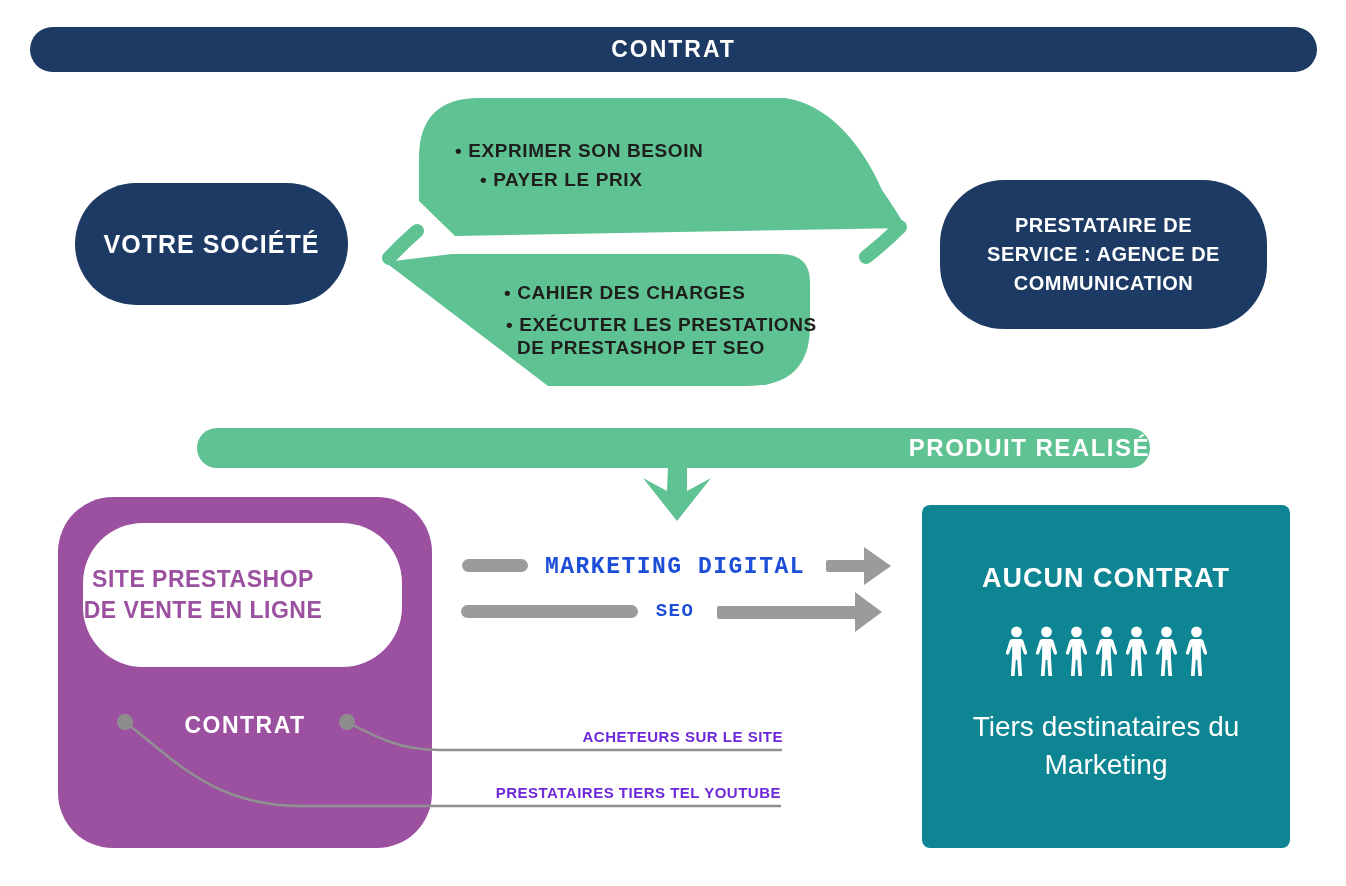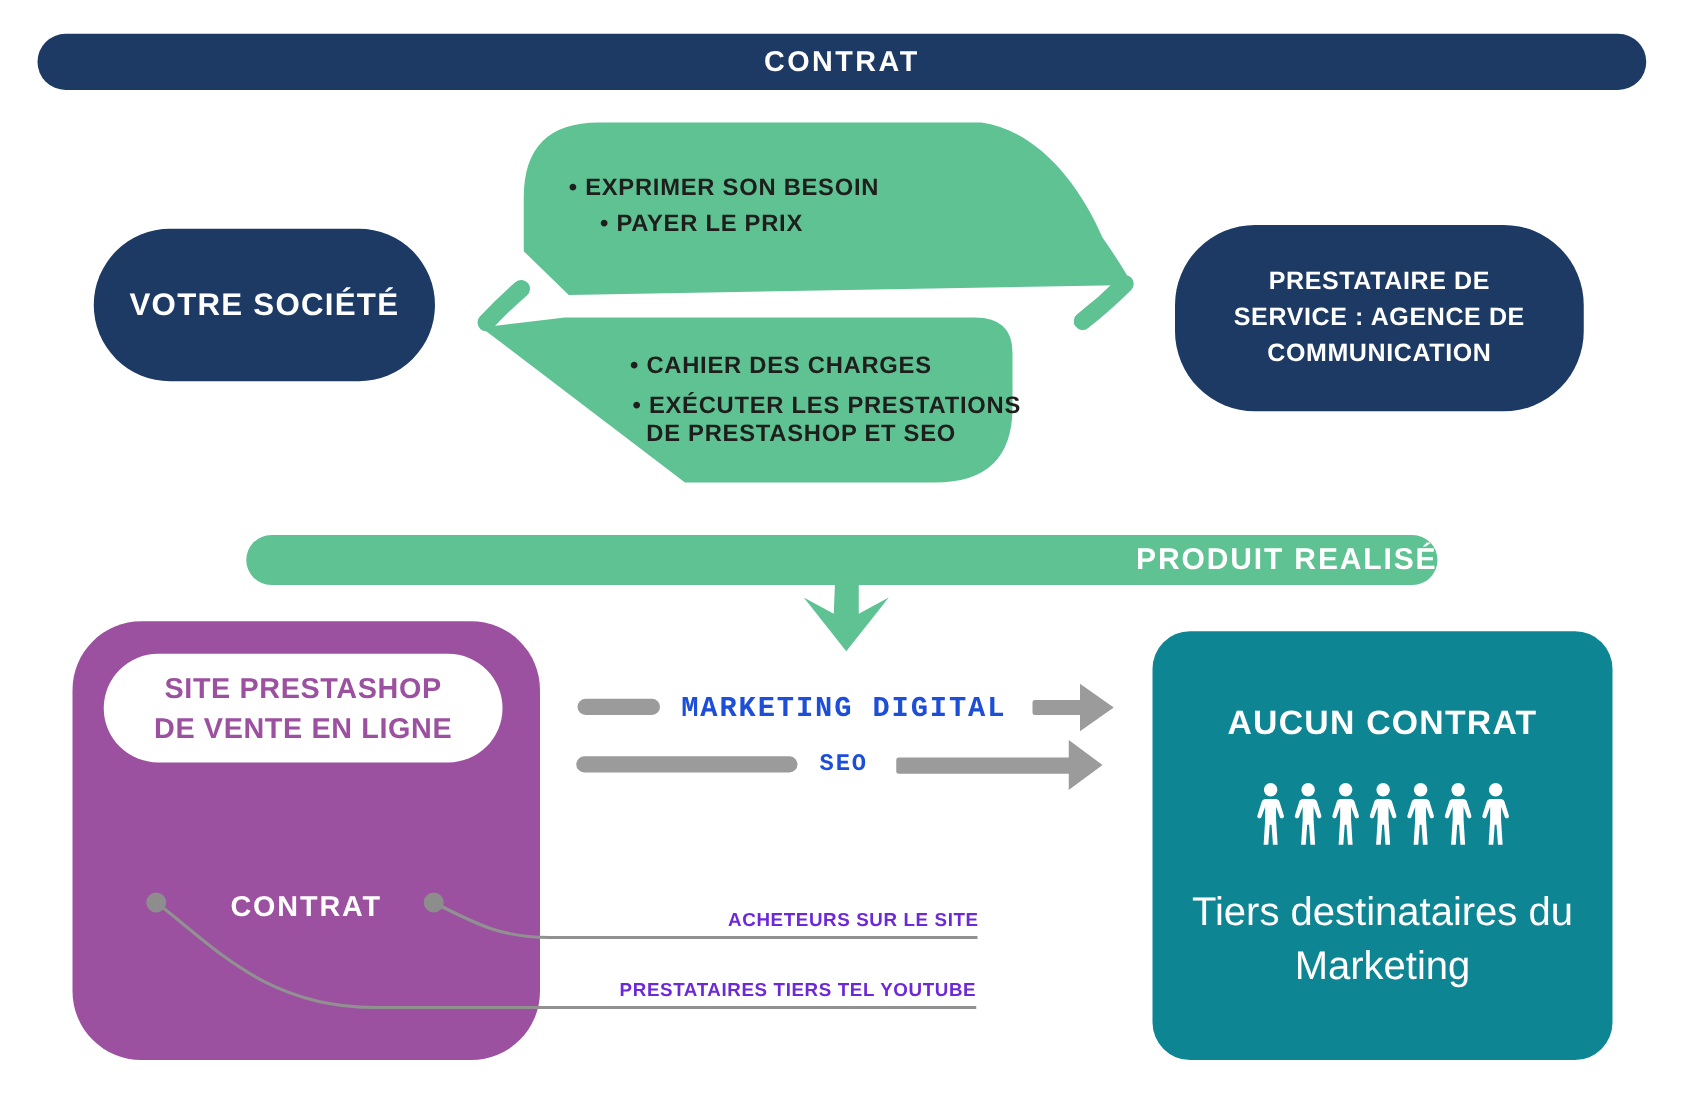--- a/index.html
+++ b/index.html
@@ -31,43 +31,43 @@
   .arrow-text{color:#1e1e1c;font-size:19px;font-weight:700;letter-spacing:0.6px;white-space:nowrap;z-index:3;}
   
   .produit-banner{
     left:197px;top:428px;width:953px;height:40px;border-radius:20px;background:#5ec293;
     color:#ffffff;display:flex;align-items:center;justify-content:flex-end;
     font-size:24px;font-weight:700;letter-spacing:1.5px;z-index:3;
   }
   
   .purple-box{left:58px;top:497px;width:374px;height:351px;border-radius:55px;background:#9b51a0;z-index:1;}
   .site-pill{
-    left:83px;top:523px;width:319px;height:87px;border-radius:60px;background:#ffffff;
-    display:flex;align-items:center;justify-content:center;z-index:3;text-align:center;
+    left:83px;top:523px;width:319px;height:144px;border-radius:60px;background:#ffffff;
+    display:flex;align-items:center;justify-content:flex-start;z-index:3;text-align:center;
   }
   .site-pill span{display:block;width:240px;color:#9b51a0;font-size:23px;font-weight:700;line-height:1.35;letter-spacing:0.5px;}
   .contrat-label{
     left:145px;top:712px;width:200px;text-align:center;color:#ffffff;
     font-size:23px;font-weight:700;letter-spacing:1.5px;z-index:3;
   }
   
   .flow-label{color:#1d4ed8;font-weight:700;letter-spacing:1.5px;white-space:nowrap;z-index:3;transform:translateX(-50%);font-family:Liberation Mono, monospace;}
   .flow1{left:675px;top:554px;font-size:23px;}
   .flow2{left:675px;top:600px;font-size:19px;}
   
   .link-label{color:#6d28d9;font-size:15px;font-weight:700;letter-spacing:0.5px;white-space:nowrap;z-index:3;text-align:left;transform:translateX(-100%);}
   
   .teal-box{
-    left:922px;top:505px;width:368px;height:343px;border-radius:30px;background:#0e8593;
+    left:922px;top:505px;width:368px;height:343px;border-radius:8px;background:#0e8593;
     z-index:1;display:flex;flex-direction:column;align-items:center;color:#ffffff;
   }
   .teal-title{margin-top:58px;font-size:27px;font-weight:700;letter-spacing:1px;}
   .people-row{margin-top:32px;display:flex;gap:3px;align-items:flex-end;}
   .people-row svg{display:block;}
-  .teal-caption{margin-top:30px;width:310px;text-align:center;font-size:32px;font-weight:400;line-height:1.35;}
+  .teal-caption{margin-top:30px;width:310px;text-align:center;font-size:28px;font-weight:400;line-height:1.35;}
 </style>
 </head>
 <body>
 
 <div id="canvas">
 
   <div class="abs navy-banner">
     <span>CONTRAT</span>
   </div>
 

